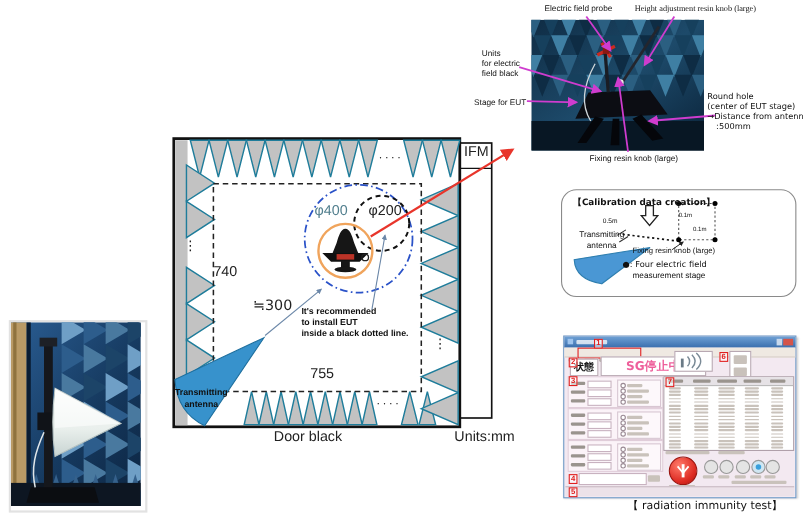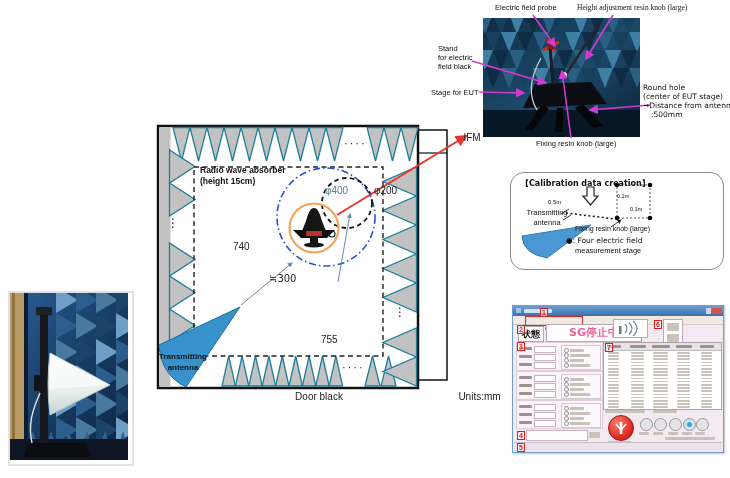--- a/index.html
+++ b/index.html
@@ -3,21 +3,21 @@
 <meta charset="utf-8">
 <style>
   html,body{margin:0;padding:0;background:#fff;}
   .canvas{position:relative;width:730px;height:478px;background:#ffffff;overflow:hidden;
           font-family:"Liberation Sans","DejaVu Sans",sans-serif;color:#111;}
   .abs{position:absolute;}
   .lbl{position:absolute;font-size:7.5px;line-height:9px;color:#111;white-space:nowrap;}
   .lbl-b{font-weight:bold;}
   .jp{font-family:"DejaVu Sans","Liberation Sans",sans-serif;}
   
-  .dim{font-size:10px;color:#222;margin-left:39px;}
+  .dim{font-size:13px;color:#222;}
   .dots-h{font-size:11px;letter-spacing:2px;color:#222;}
   .dots-v{font-size:12px;color:#222;}
   
   .calbox{position:absolute;left:510px;top:172px;width:212px;height:96px;
           border:1.5px solid #8a8a8a;border-radius:14px;background:#fff;}
   
   .appwin{position:absolute;left:512px;top:305px;width:210px;height:146px;
           border:1.5px solid #6f9cc8;background:#f3e9f1;box-shadow:1px 1px 2px rgba(0,0,0,.25);}
   .titlebar{position:absolute;left:0;top:0;right:0;height:10px;
             background:linear-gradient(#6ea0d4,#3a6fae);}
@@ -191,29 +191,30 @@
     </g>
 
     <line x1="91" y1="190" x2="142" y2="148" stroke="#6b87a8" stroke-width="1" marker-end="url(#arrB)"></line>
     <line x1="188" y1="167" x2="200" y2="99" stroke="#6b87a8" stroke-width="1" marker-end="url(#arrB)"></line>
 
     <path d="M90,192 L9,230 Q11,260 36,272 Z" fill="#3792cc" stroke="#1e6f9e" stroke-width="1"></path>
 
     <line x1="187" y1="100" x2="316" y2="21" stroke="#e8352b" stroke-width="2" marker-end="url(#arrR)"></line>
   </svg>
 
-  <div class="lbl lbl-b" style="left:200px;top:165px;font-size:8.5px;line-height:10.5px;">
-    <div>Radio wave absorber</div>
-      <div>(height 15cm)</div>
-  </div>
   <div class="lbl dim" style="left:194px;top:242px;">740</div>
   <div class="lbl dim jp" style="left:230px;top:274px;">≒300</div>
   <div class="lbl dim" style="left:282px;top:335px;">755</div>
   <div class="lbl dim" style="left:286px;top:186px;color:#53808f;">φ400</div>
   <div class="lbl dim" style="left:335px;top:186px;">φ200</div>
+  <div class="lbl lbl-b" style="left:274px;top:278px;font-size:8px;line-height:10px;">
+    <div>It's recommended</div>
+      <div>to install EUT</div>
+      <div>inside a black dotted line.</div>
+  </div>
   <div class="lbl lbl-b" style="left:152px;top:351px;width:62px;text-align:center;font-size:8px;line-height:11px;">
     <div>Transmitting</div>
       <div>antenna</div>
   </div>
   <div class="lbl dim" style="left:230px;top:392px;width:100px;text-align:center;">Door black</div>
   <div class="lbl dim" style="left:413px;top:392px;width:55px;text-align:center;">Units:mm</div>
   <div class="lbl dim" style="left:420px;top:133px;width:26px;text-align:center;">IFM</div>
   <div class="lbl dots-h" style="left:344px;top:139px;">····</div>
   <div class="lbl dots-h" style="left:342px;top:363px;">····</div>
   <div class="lbl dots-v jp" style="left:167px;top:219px;">⋮</div>
@@ -296,21 +297,21 @@
     <line x1="183" y1="15" x2="156" y2="59" stroke="#cf3ccf" stroke-width="1.6" marker-end="url(#arrM)"></line>
     <line x1="42" y1="61" x2="116" y2="83" stroke="#cf3ccf" stroke-width="1.6" marker-end="url(#arrM)"></line>
     <line x1="49" y1="92" x2="94" y2="93" stroke="#cf3ccf" stroke-width="1.6" marker-end="url(#arrM)"></line>
     <line x1="220" y1="105" x2="160" y2="110" stroke="#cf3ccf" stroke-width="1.6" marker-end="url(#arrM)"></line>
     <line x1="141" y1="138" x2="132" y2="71" stroke="#cf3ccf" stroke-width="1.6" marker-end="url(#arrM)"></line>
   </svg>
 
   <div class="lbl" style="left:495px;top:3px;">Electric field probe</div>
   <div class="lbl" style="left:577px;top:3px;font-family:Liberation Serif, serif;">Height adjustment resin knob (large)</div>
   <div class="lbl" style="left:438px;top:44px;">
-    <div>Stand</div>
+    <div>Units</div>
       <div>for electric</div>
       <div>field black</div>
   </div>
   <div class="lbl" style="left:431px;top:88px;">Stage for EUT</div>
   <div class="lbl jp" style="left:643px;top:83px;">
     <div>Round hole</div>
     <div>(center of EUT stage)</div>
     <div>→Distance from antenna</div>
     <div style="padding-left:8px">:500mm</div>
   </div>
@@ -597,14 +598,15 @@
     <div class="skel skel-light" style="left:152px;top:131px;width:50px;height:3px;"></div>
     <div class="skel skel-light" style="left:160px;top:136px;width:42px;height:3px;"></div>
 
     <span class="marker" style="left:4px;top:125px;">4</span>
     <div class="field" style="left:13px;top:124px;width:60px;height:9px;"></div>
     <div class="skel skel-light" style="left:76px;top:126px;width:11px;height:6px;"></div>
     <div class="statusbar"></div>
     <span class="marker" style="left:4px;top:137px;">5</span>
   </div>
 
+  <div class="caption jp" style="left:556px;top:453px;width:170px;text-align:center;">【 radiation immunity test】</div>
 
 </div>
 
 </body></html>

